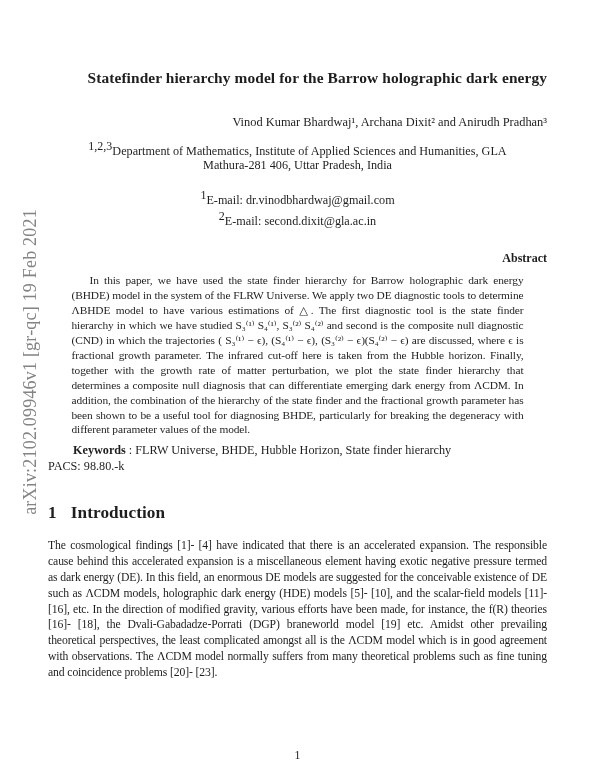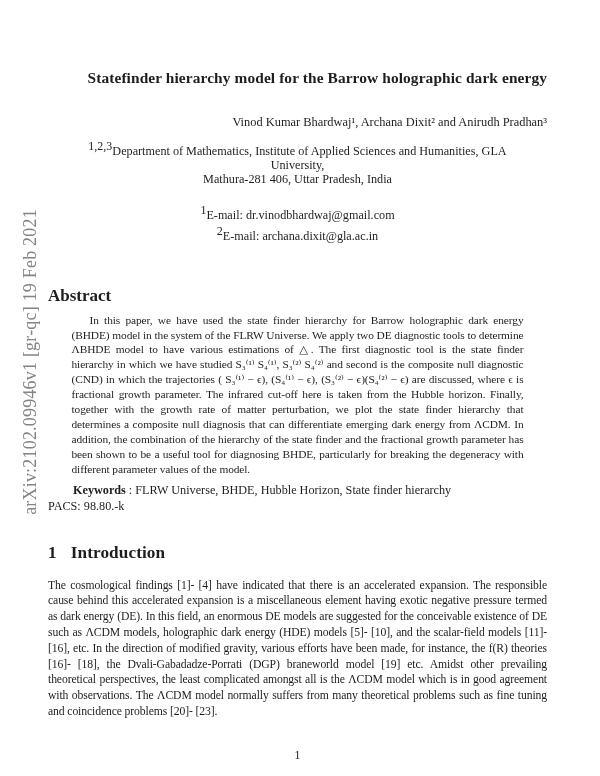--- a/index.html
+++ b/index.html
@@ -48,24 +48,24 @@
   .affiliation {
     margin-top: 14px;
     text-align: center;
     font-size: 12.2px;
     line-height: 14.2px;
   }
   .emails { margin-top: 21px; text-align: center; font-size: 12.2px; }
   .email-line { margin-top: 7px; line-height: 14px; }
   sup { font-size: 12px; vertical-align: super; line-height: 0; }
   .abstract-heading {
-    margin-top: 43px;
-    text-align: left;
+    margin-top: 23px;
+    text-align: right;
     font-weight: bold;
-    font-size: 17px;
+    font-size: 12px;
   }
   .abstract-body {
     width: 452px;
     margin: 7px auto 0 auto;
     font-size: 11.4px;
     line-height: 14.9px;
     text-align: justify;
     text-indent: 18px;
     letter-spacing: -0.1px;
   }
@@ -109,27 +109,26 @@
   <div class="watermark">arXiv:2102.09946v1 [gr-qc] 19 Feb 2021</div>
 
   <div class="content">
 
     <h1 class="title">Statefinder hierarchy model for the Barrow holographic dark energy</h1>
 
     <div class="authors">Vinod Kumar Bhardwaj¹, Archana Dixit² and Anirudh Pradhan³</div>
 
     <div class="affiliation">
       <div><sup>1,2,3</sup><span>Department of Mathematics, Institute of Applied Sciences and Humanities, GLA</span></div>
-      <div>University,</div>
       <div>Mathura-281 406, Uttar Pradesh, India</div>
     </div>
 
     <div class="emails">
       <div class="email-line"><sup>1</sup><span>E-mail: dr.vinodbhardwaj@gmail.com</span></div>
-      <div class="email-line"><sup>2</sup><span>E-mail: archana.dixit@gla.ac.in</span></div>
+      <div class="email-line"><sup>2</sup><span>E-mail: second.dixit@gla.ac.in</span></div>
     </div>
 
     <div class="abstract-heading">Abstract</div>
 
     <p class="abstract-body">In this paper, we have used the state finder hierarchy for Barrow holographic dark energy (BHDE) model in the system of the FLRW Universe. We apply two DE diagnostic tools to determine ΛBHDE model to have various estimations of △. The first diagnostic tool is the state finder hierarchy in which we have studied S₃⁽¹⁾ S₄⁽¹⁾, S₃⁽²⁾ S₄⁽²⁾ and second is the composite null diagnostic (CND) in which the trajectories ( S₃⁽¹⁾ − ϵ), (S₄⁽¹⁾ − ϵ), (S₃⁽²⁾ − ϵ)(S₄⁽²⁾ − ϵ) are discussed, where ϵ is fractional growth parameter. The infrared cut-off here is taken from the Hubble horizon. Finally, together with the growth rate of matter perturbation, we plot the state finder hierarchy that determines a composite null diagnosis that can differentiate emerging dark energy from ΛCDM. In addition, the combination of the hierarchy of the state finder and the fractional growth parameter has been shown to be a useful tool for diagnosing BHDE, particularly for breaking the degeneracy with different parameter values of the model.</p>
 
     <p class="keywords"><span class="kw-label">Keywords</span><span> : FLRW Universe, BHDE, Hubble Horizon, State finder hierarchy</span></p>
 
     <p class="pacs">PACS: 98.80.-k</p>
 

